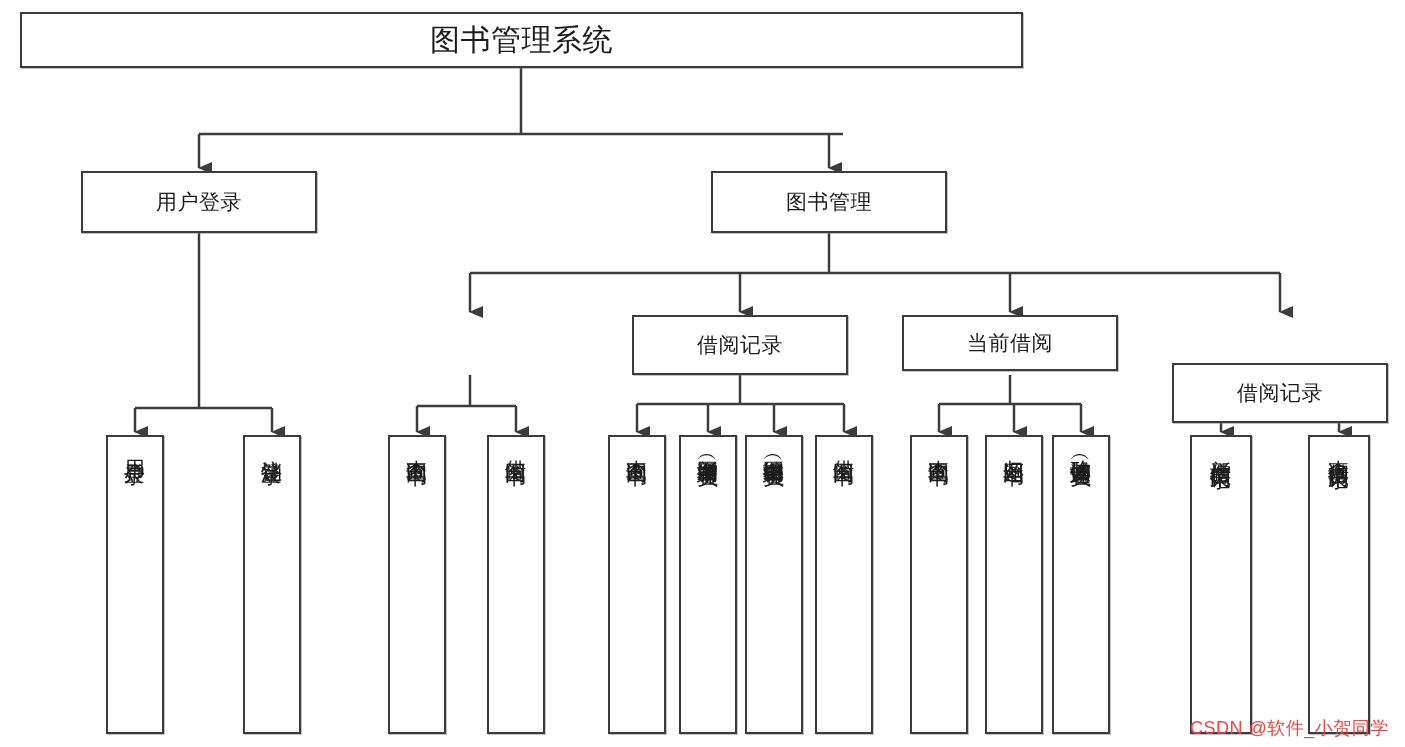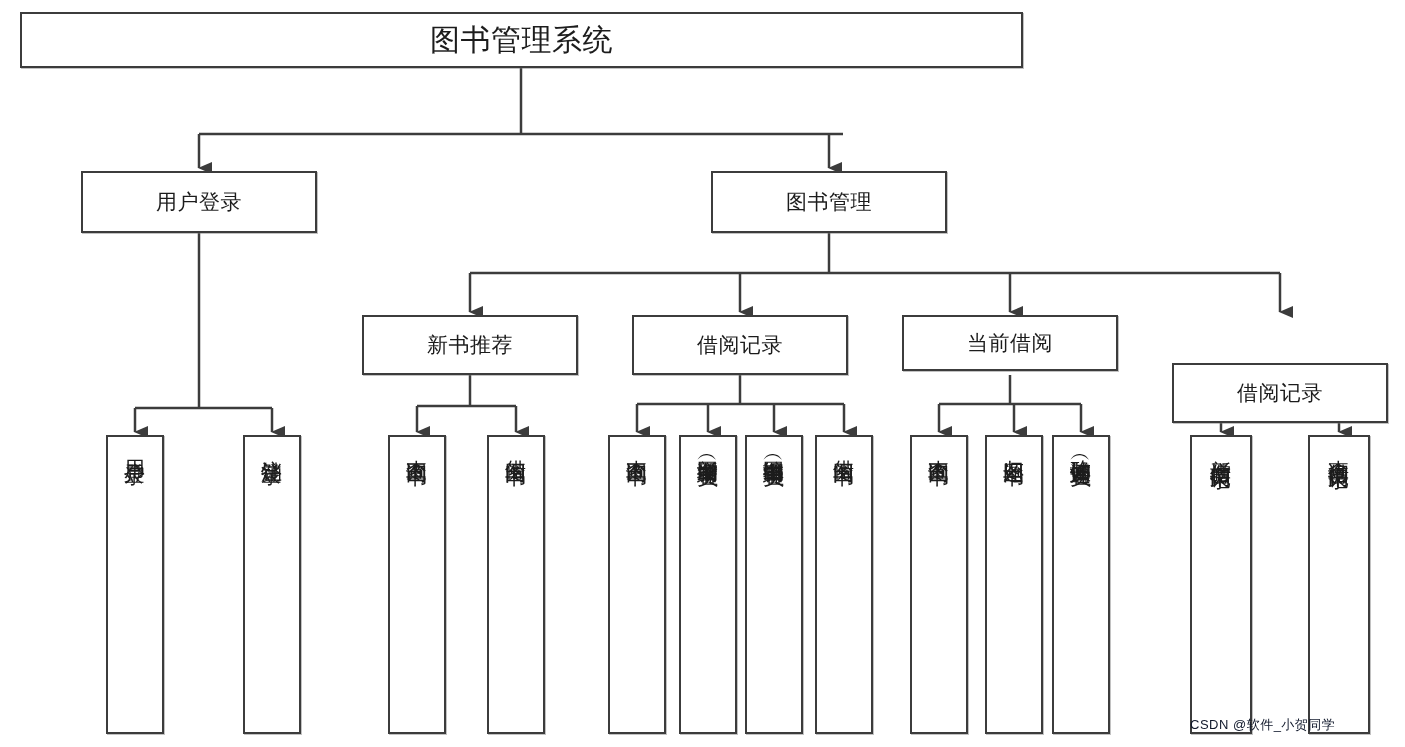--- a/index.html
+++ b/index.html
@@ -58,22 +58,22 @@
     font-size: 21px;
     letter-spacing: 2px;
     line-height: 1.0;
     max-height: 100%;
   }
   .node.vertical.twocol .node-label {
     letter-spacing: 1px;
   }
   .watermark {
     position: absolute;
-    font-size: 13px;
-    color: #0f172a;
+    font-size: 18px;
+    color: #ef4444;
     white-space: nowrap;
     letter-spacing: 0.5px;
   }
 </style>
 </head>
 <body>
 
 <div id="canvas">
 
   <svg class="edges" viewBox="0 0 1405 747">
@@ -130,23 +130,20 @@
     <span class="node-label">图书管理系统</span>
   </div>
 
   <div class="node horizontal" style="left:81px; top:171px; width:236px; height:62px;">
     <span class="node-label">用户登录</span>
   </div>
   <div class="node horizontal" style="left:711px; top:171px; width:236px; height:62px;">
     <span class="node-label">图书管理</span>
   </div>
 
-  <div class="node horizontal" style="left:362px; top:315px; width:216px; height:60px;">
-    <span class="node-label">新书推荐</span>
-  </div>
   <div class="node horizontal" style="left:632px; top:315px; width:216px; height:60px;">
     <span class="node-label">借阅记录</span>
   </div>
   <div class="node horizontal" style="left:902px; top:315px; width:216px; height:56px;text-align:right;">
     <span class="node-label">当前借阅</span>
   </div>
   <div class="node horizontal" style="left:1172px; top:315px; width:216px; height:60px;margin-top:48px;">
     <span class="node-label">借阅记录</span>
   </div>
 

